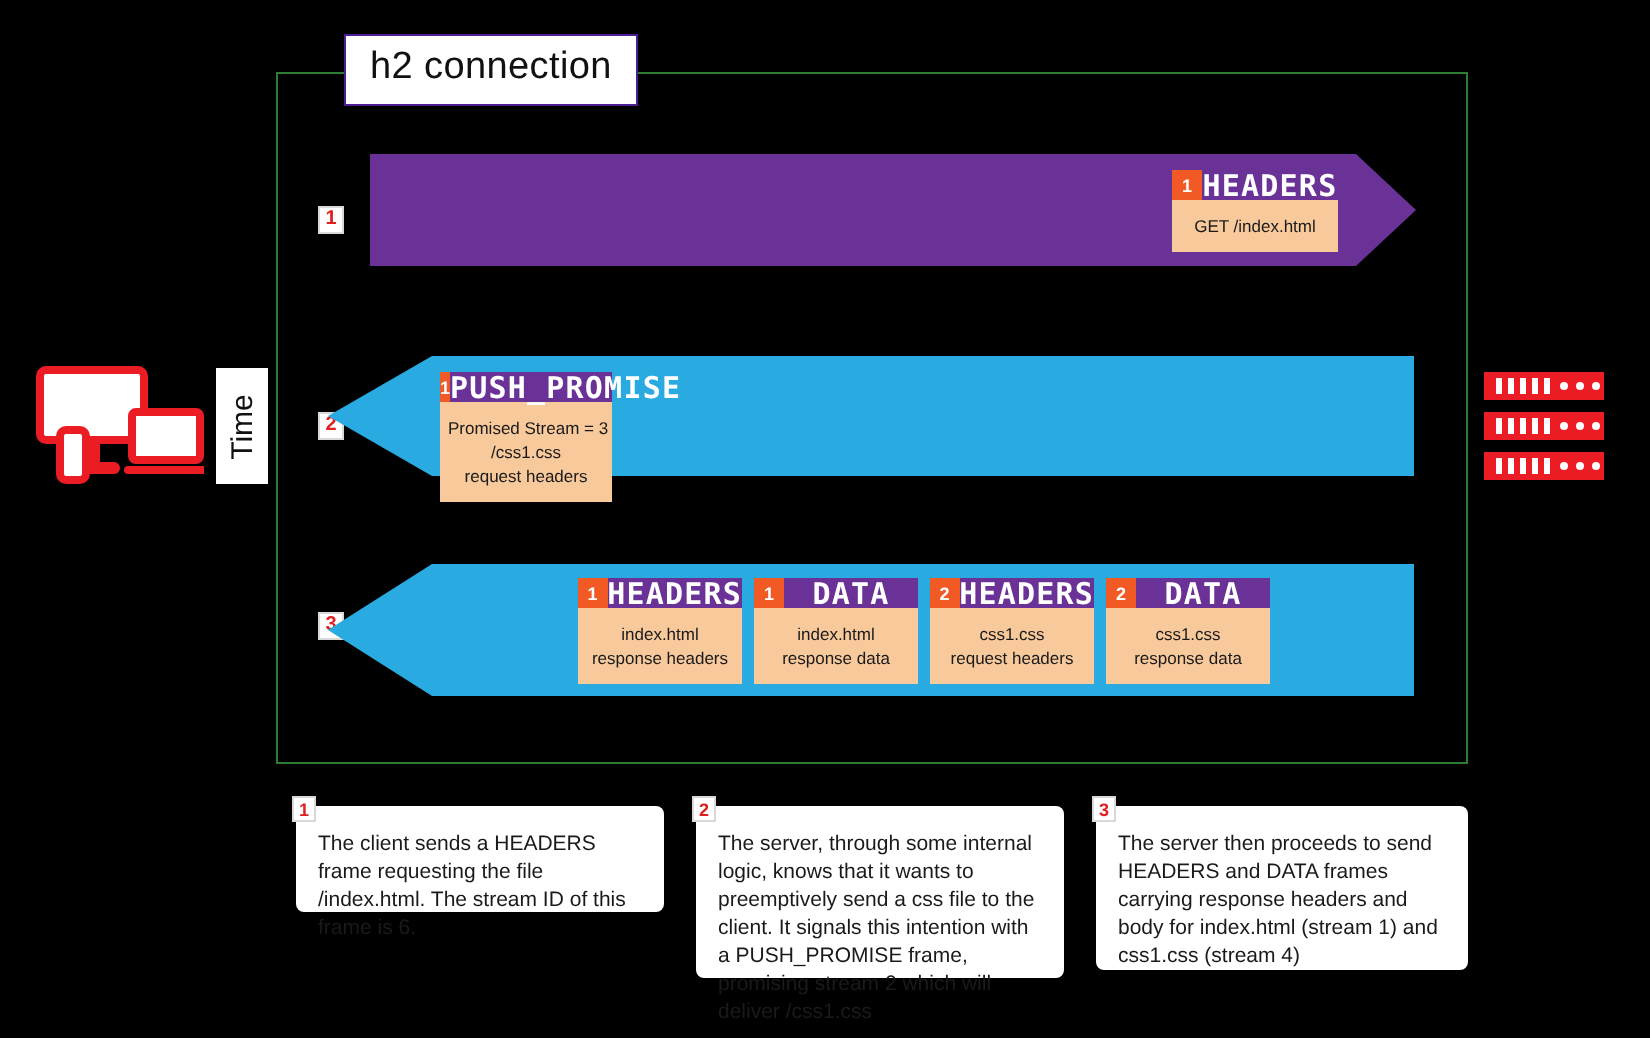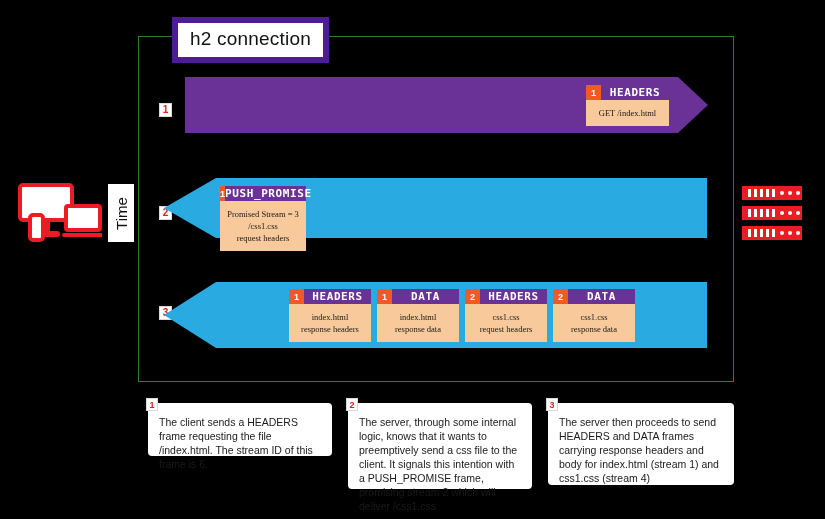--- a/index.html
+++ b/index.html
@@ -4,21 +4,21 @@
 <style>
   html,body{margin:0;padding:0;background:#000;}
   body{width:825px;height:519px;overflow:hidden;
        font-family:"Liberation Sans",sans-serif;}
   #stage{position:relative;width:825px;height:519px;background:#000;}
 
   
   .conn-box{position:absolute;left:138px;top:36px;width:596px;height:346px;
             border:1.5px solid #2f7d32;box-sizing:border-box;}
   .conn-title{position:absolute;left:172px;top:17px;
-              background:#fff;color:#111;border:6px solid #4c1d95;
+              background:#fff;color:#111;border:1px solid #4c1d95;
               padding:6px 12px 8px 12px;font-size:19px;line-height:20px;
               letter-spacing:.2px;}
 
   
   .client{position:absolute;left:18px;top:183px;width:84px;height:60px;}
   .time-box{position:absolute;left:108px;top:184px;width:26px;height:58px;
             background:#fff;display:flex;align-items:center;justify-content:center;}
   .time-box span{transform:rotate(-90deg);font-size:15px;color:#111;white-space:nowrap;}
 
   
@@ -54,25 +54,25 @@
   #row3 .body{left:52px;width:491px;background:#29ABE2;}
   #row3 .head{left:0;border-top:33px solid transparent;
               border-bottom:33px solid transparent;border-right:52px solid #29ABE2;}
 
   
   .frame{position:absolute;box-sizing:border-box;}
   .frame .fhead{display:flex;align-items:stretch;height:15px;background:#6A3197;}
   .frame .fnum{width:15px;background:#F15A24;color:#fff;font-size:9px;
                font-weight:bold;display:flex;align-items:center;justify-content:center;
                font-family:"Liberation Sans",sans-serif;}
-  .frame .ftitle{flex:1;color:#fff;font-size:11px;letter-spacing:.6px;
+  .frame .ftitle{flex:1;color:#fff;font-size:15px;letter-spacing:.6px;
                  display:flex;align-items:center;justify-content:center;
                  font-family:"DejaVu Sans Mono",monospace;font-weight:bold;}
   .frame .fbody{background:#F7C99B;color:#1a1a1a;
-                font-family:Liberation Serif, serif;font-size:8.5px;
+                font-family:Liberation Sans, sans-serif;font-size:8.5px;
                 line-height:12px;text-align:center;padding:7px 4px;
                 white-space:pre;}
 
   #fr-headers1{left:586px;top:85px;width:83px;}
   #fr-push{left:220px;top:186px;width:86px;}
   #fr-h1{left:289px;top:289px;width:82px;}
   #fr-d1{left:377px;top:289px;width:82px;}
   #fr-h2{left:465px;top:289px;width:82px;}
   #fr-d2{left:553px;top:289px;width:82px;}
 

